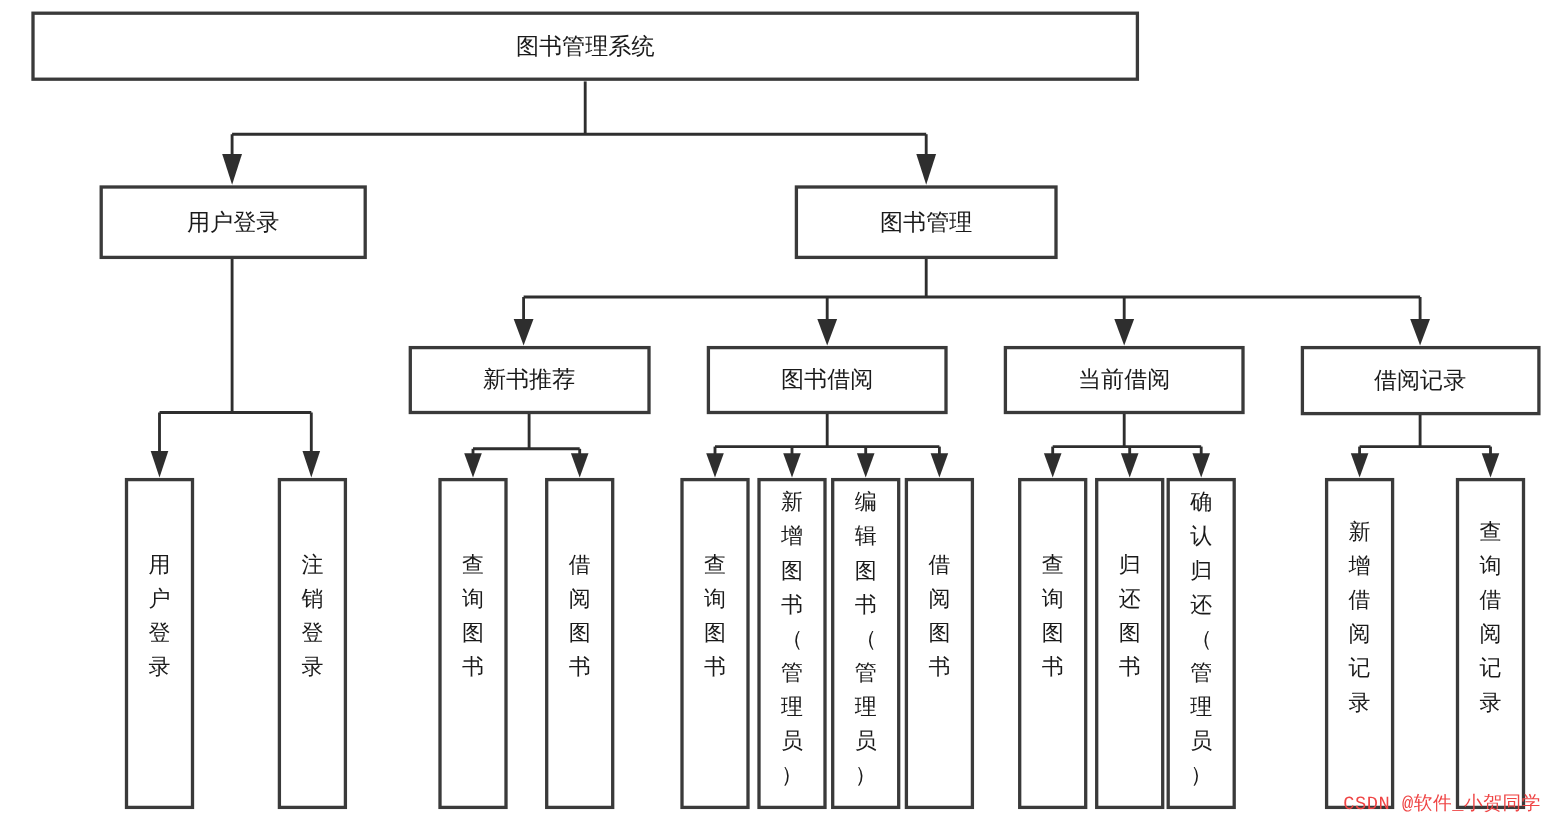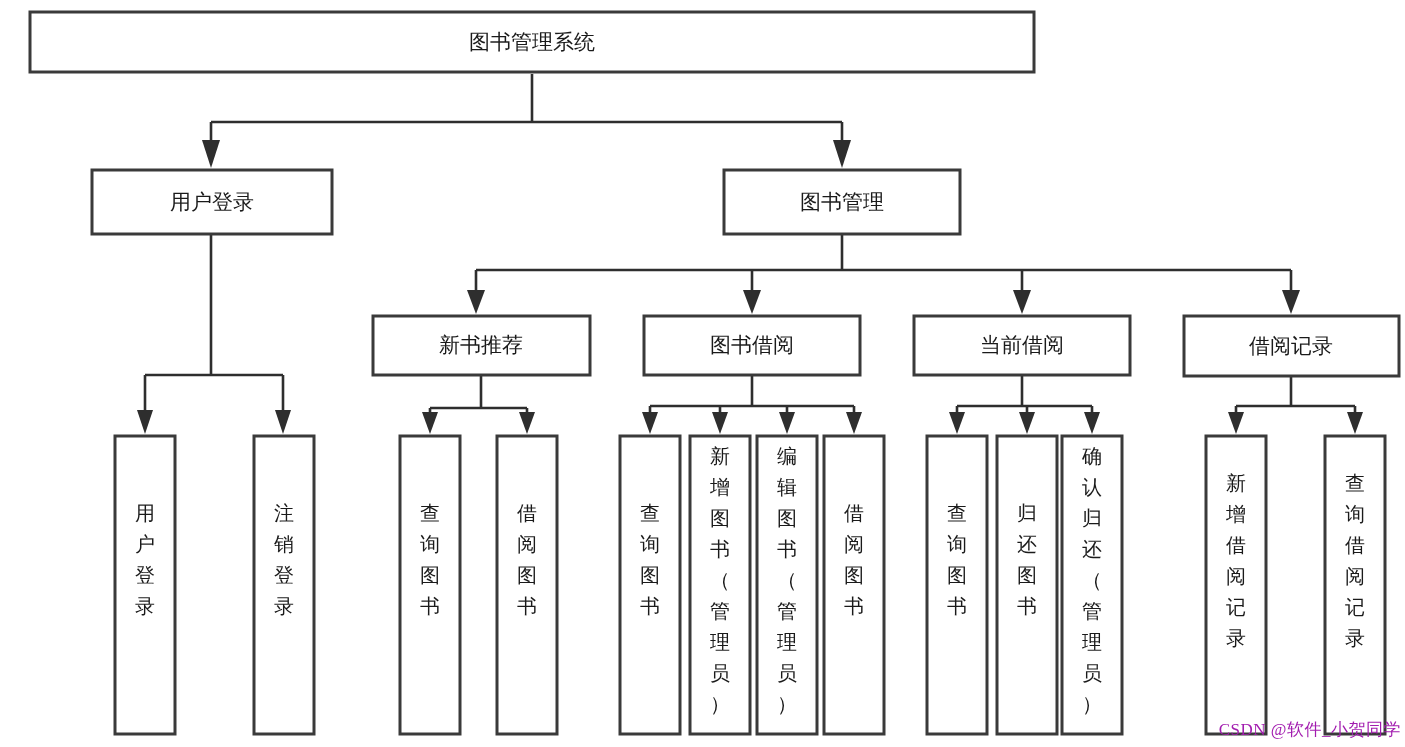--- a/index.html
+++ b/index.html
@@ -55,23 +55,23 @@
   .leaf-label {
     font-family: "DejaVu Sans", "Liberation Sans", sans-serif;
     font-size: 20px;
     fill: #1a1a1a;
     text-anchor: middle;
   }
   .watermark {
     position: absolute;
     right: 16px;
     bottom: 6px;
-    font-family: Liberation Serif, serif;
+    font-family: Liberation Mono, monospace;
     font-size: 17px;
-    color: #a21caf;
+    color: #ef4444;
     letter-spacing: 0.5px;
     white-space: nowrap;
     user-select: none;
   }
 </style>
 </head>
 <body>
 
 <div id="diagram-root">
   <svg class="tree-canvas" viewBox="0 0 1405 747" xmlns="http://www.w3.org/2000/svg">

